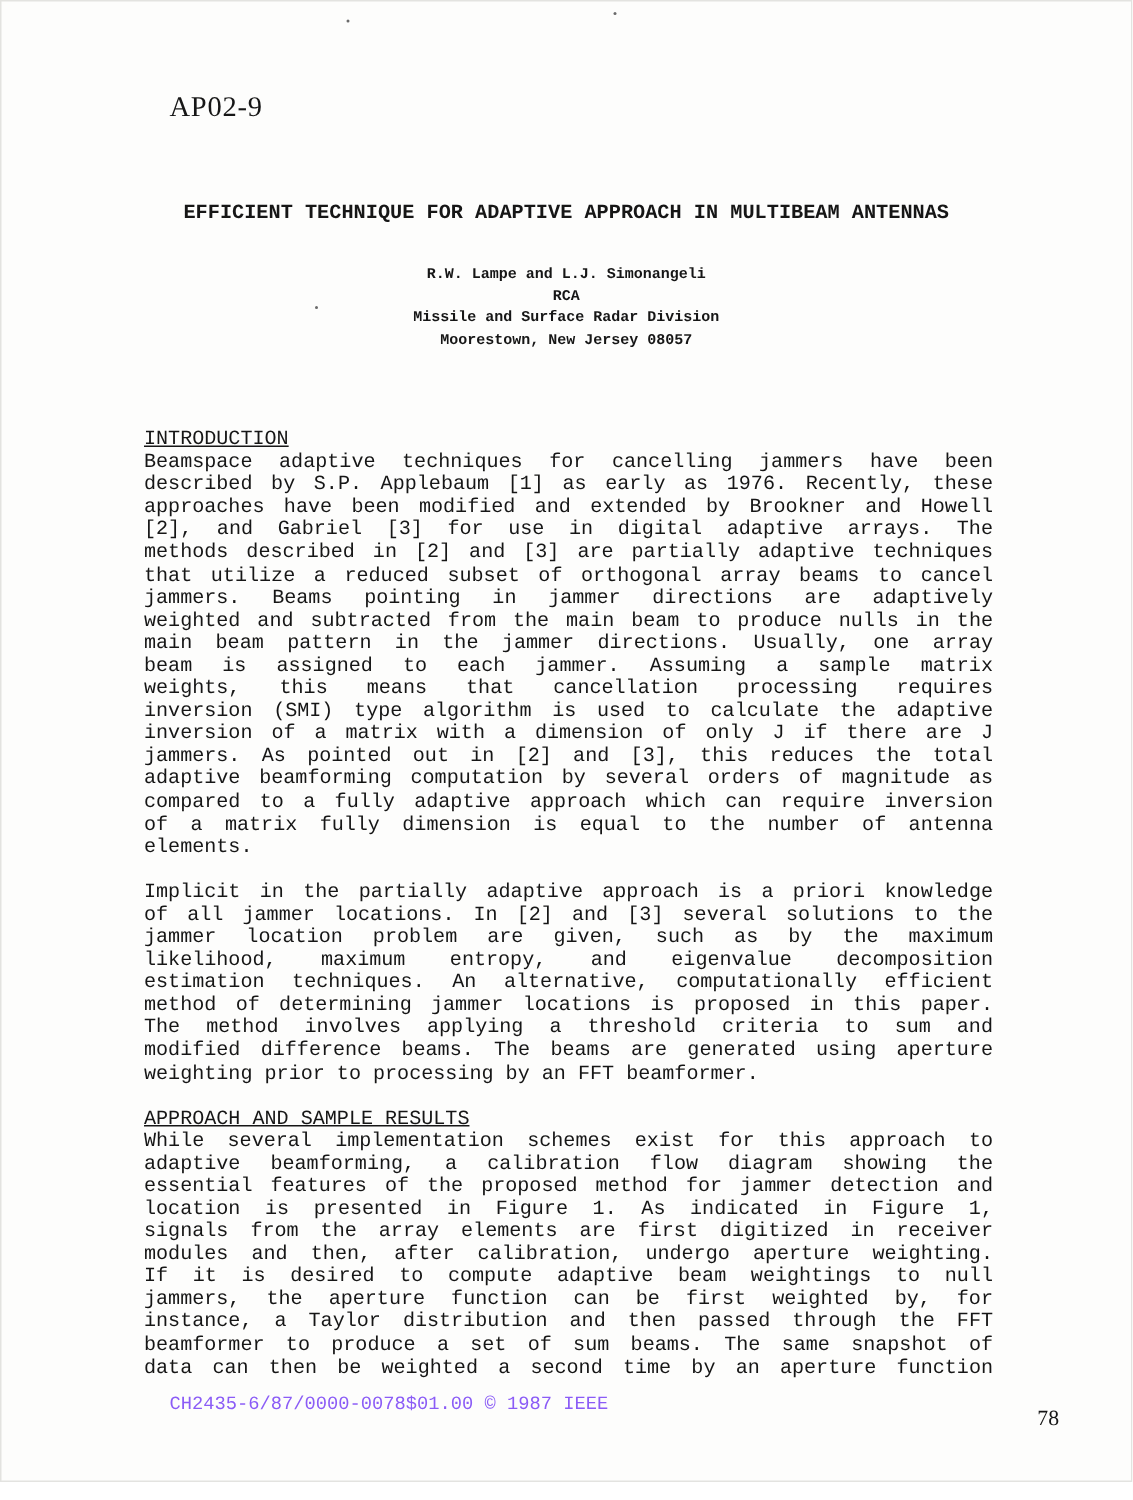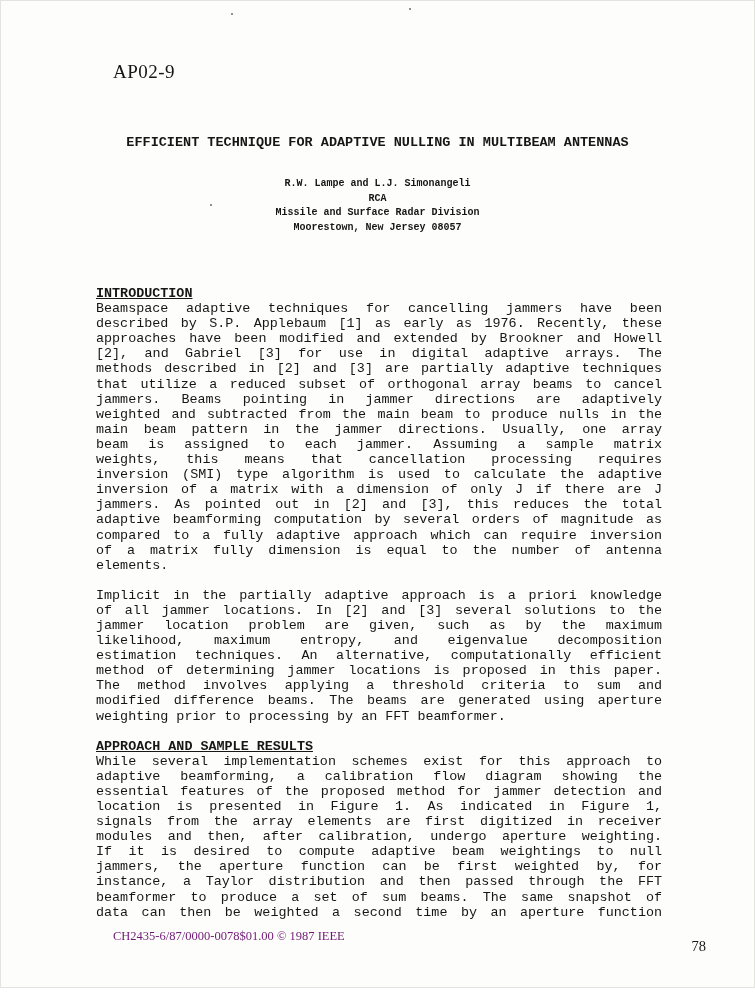--- a/index.html
+++ b/index.html
@@ -48,41 +48,41 @@
   }
   .content {
     position: absolute;
     top: 285px;
     left: 95px;
     width: 566px;
     font-size: 13.4px;
     line-height: 15.1px;
   }
   .section-heading {
-    font-weight: 700;
+    font-weight: 400;
     text-decoration: underline;
     margin: 0;
   }
   .paragraph {
     margin: 0 0 15px 0;
   }
   .jline {
     text-align: justify;
     text-align-last: justify;
   }
   .jline.lastline {
     text-align-last: left;
   }
   .copyright {
     position: absolute;
     top: 928px;
     left: 112px;
-    font-family: Liberation Serif, serif;
+    font-family: Liberation Mono, monospace;
     font-size: 12.5px;
-    color: #701a75;
+    color: #8b5cf6;
   }
   .page-num {
     position: absolute;
     top: 937px;
     left: 95px;
     width: 610px;
     text-align: right;
     font-family: "Liberation Serif", "DejaVu Serif", serif;
     font-size: 14.5px;
   }
@@ -98,21 +98,21 @@
 </head>
 <body>
 
 <div class="page">
   <div class="speck s1"></div>
   <div class="speck s2"></div>
   <div class="speck s3"></div>
 
   <div class="doc-code">AP02-9</div>
 
-  <div class="title">EFFICIENT TECHNIQUE FOR ADAPTIVE NULLING IN MULTIBEAM ANTENNAS</div>
+  <div class="title">EFFICIENT TECHNIQUE FOR ADAPTIVE APPROACH IN MULTIBEAM ANTENNAS</div>
 
   <div class="authors">
     <div>R.W. Lampe and L.J. Simonangeli</div>
     <div>RCA</div>
     <div>Missile and Surface Radar Division</div>
     <div>Moorestown, New Jersey  08057</div>
   </div>
 
   <div class="content" id="content">
       <div class="section-heading">INTRODUCTION</div>

